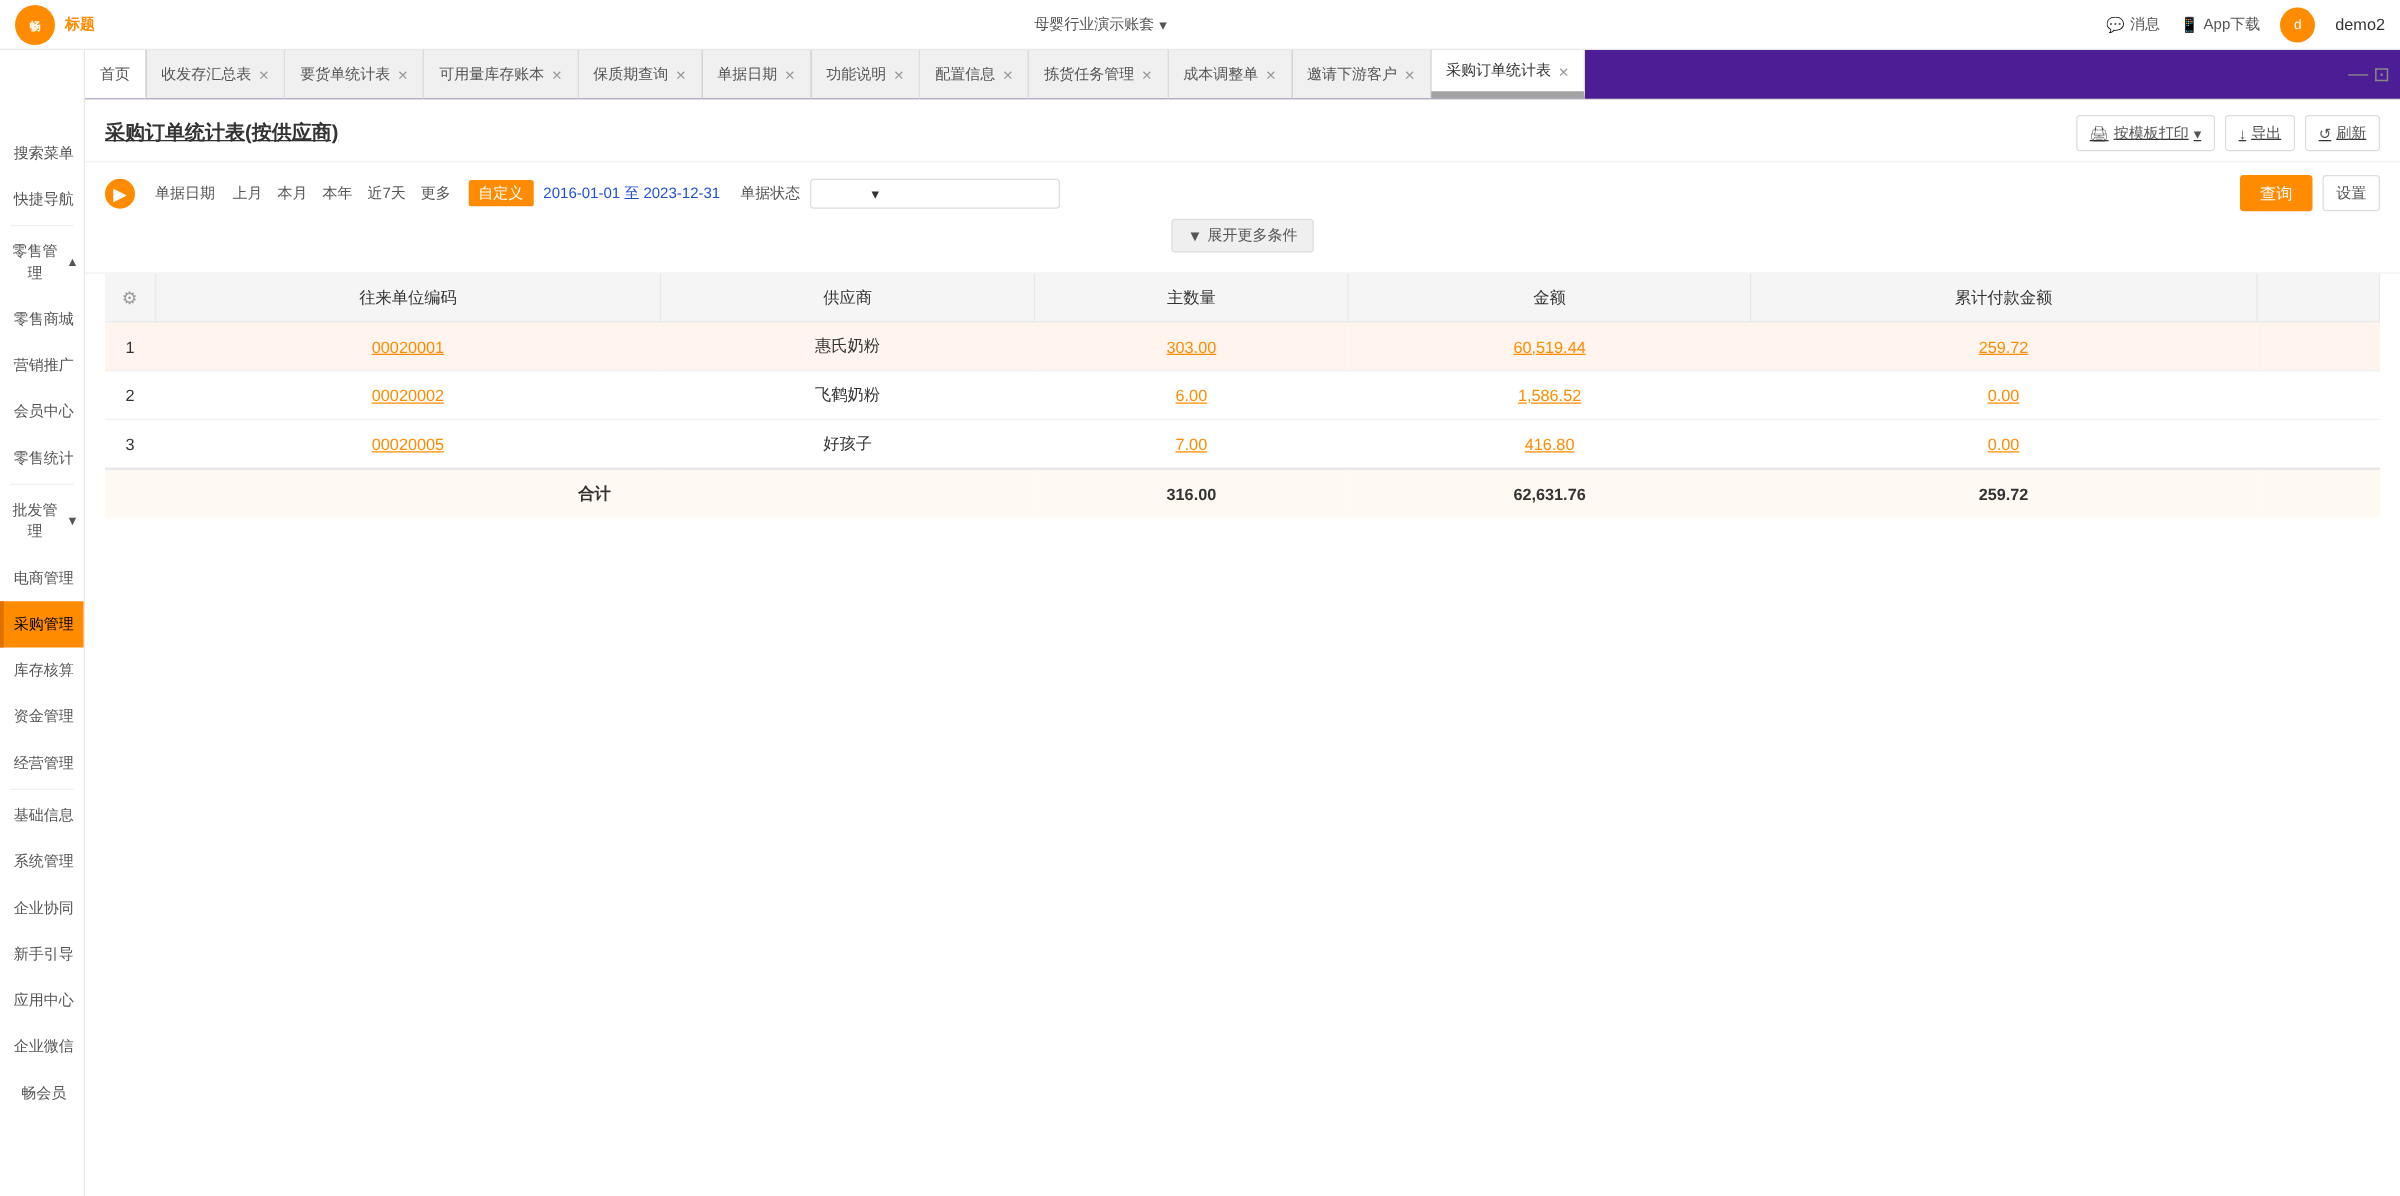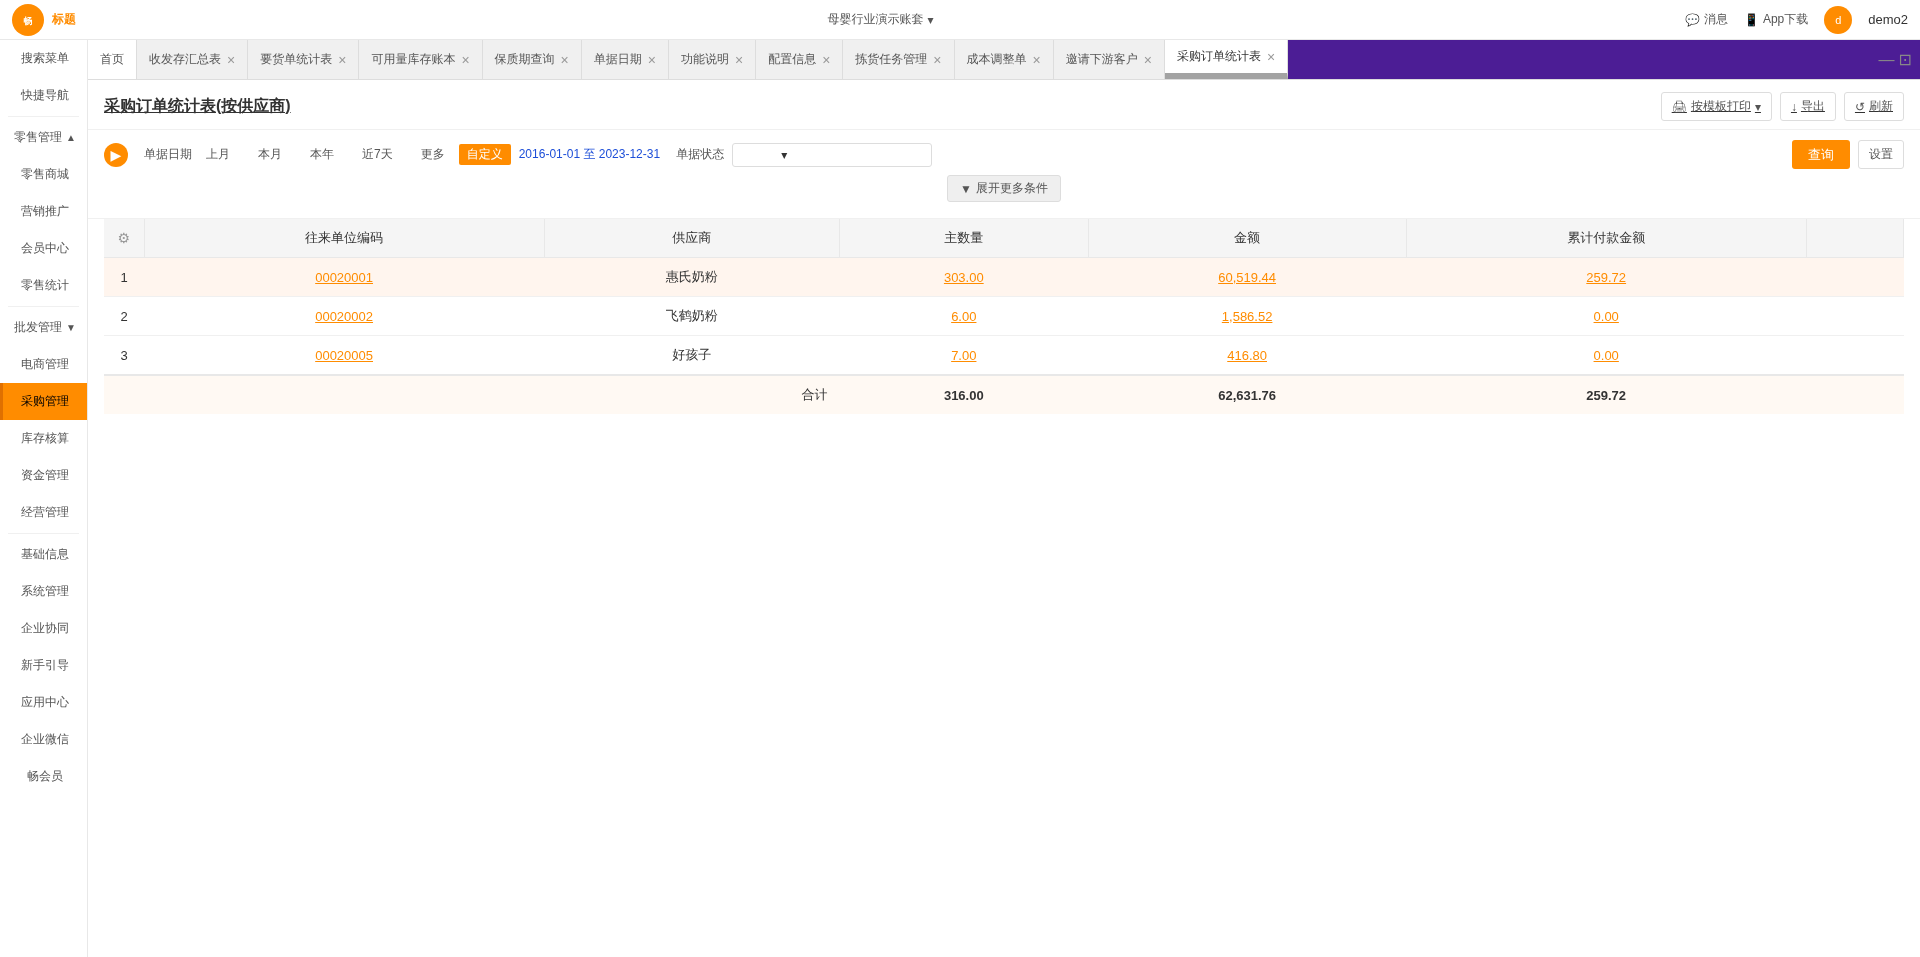--- a/index.html
+++ b/index.html
@@ -67,27 +67,28 @@
     }
 
     
     .main-layout {
       display: flex;
       height: calc(957px - 40px);
     }
 
     
     .sidebar {
-      width: 88px;
+      width: 68px;
       background: #fff;
       border-right: 1px solid #e8e8e8;
       display: flex;
       flex-direction: column;
       overflow-y: auto;
       flex-shrink: 0;
+      justify-content: center;
     }
     .sidebar-item {
       padding: 10px 4px;
       text-align: center;
       font-size: 12px;
       color: #555;
       cursor: pointer;
       border-left: 3px solid transparent;
     }
     .sidebar-item.active { background: #ff8c00; color: #000000; border-left-color: #e07000; }
@@ -234,21 +235,21 @@
       font-size: 14px;
       cursor: pointer;
       flex-shrink: 0;
     }
     .filter-group {
       display: flex;
       align-items: center;
       gap: 8px;
     }
     .filter-label { font-size: 12px; color: #555; white-space: nowrap; }
-    .date-shortcuts { display: flex; gap: 16px; }
+    .date-shortcuts { display: flex; gap: 0; }
     .date-shortcut {
       padding: 2px 6px;
       font-size: 12px;
       color: #555;
       cursor: pointer;
       border-radius: 2px;
     }
     .date-tag {
       padding: 2px 8px;
       background: #ff8c00;
@@ -603,21 +604,21 @@
               <td>好孩子</td>
               <td class="number">7.00</td>
               <td class="number">416.80</td>
               <td class="number">0.00</td>
               <td></td>
             </tr>
           </tbody>
           <tfoot>
             <tr class="table-footer" style="background:#fff9f3;">
               <td></td>
-              <td colspan="2" style="text-align:right; font-weight:normal;">合计</td>
+              <td colspan="2" style="text-align:center; font-weight:bold;">合计</td>
               <td style="font-weight:bold;">316.00</td>
               <td style="font-weight:bold;">62,631.76</td>
               <td style="font-weight:bold;">259.72</td>
               <td></td>
             </tr>
           </tfoot>
         </table>
       </div>
 
     </div>

